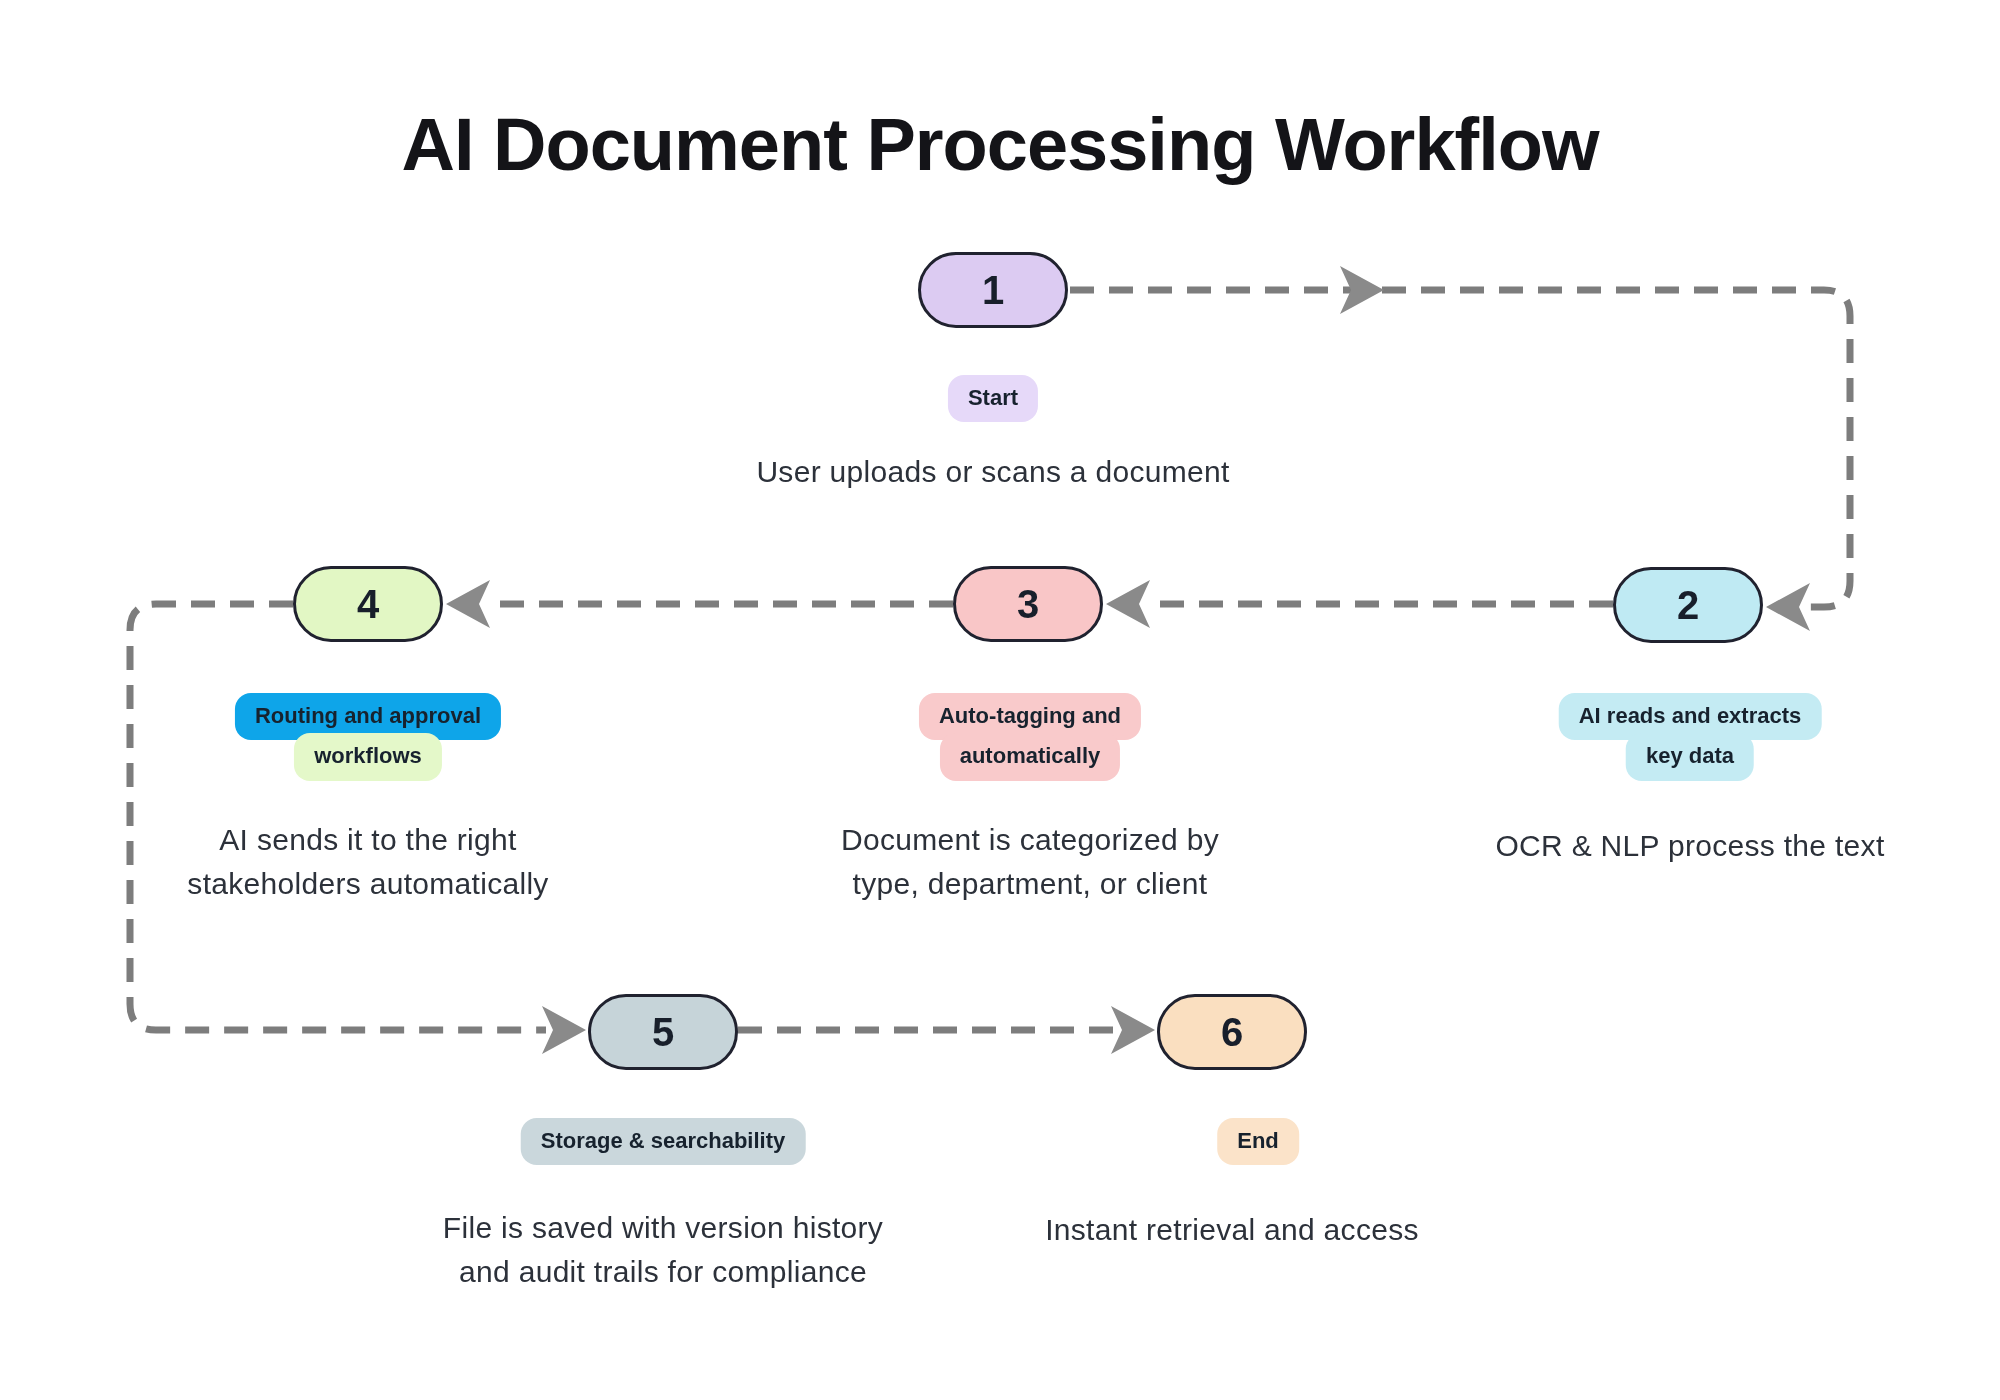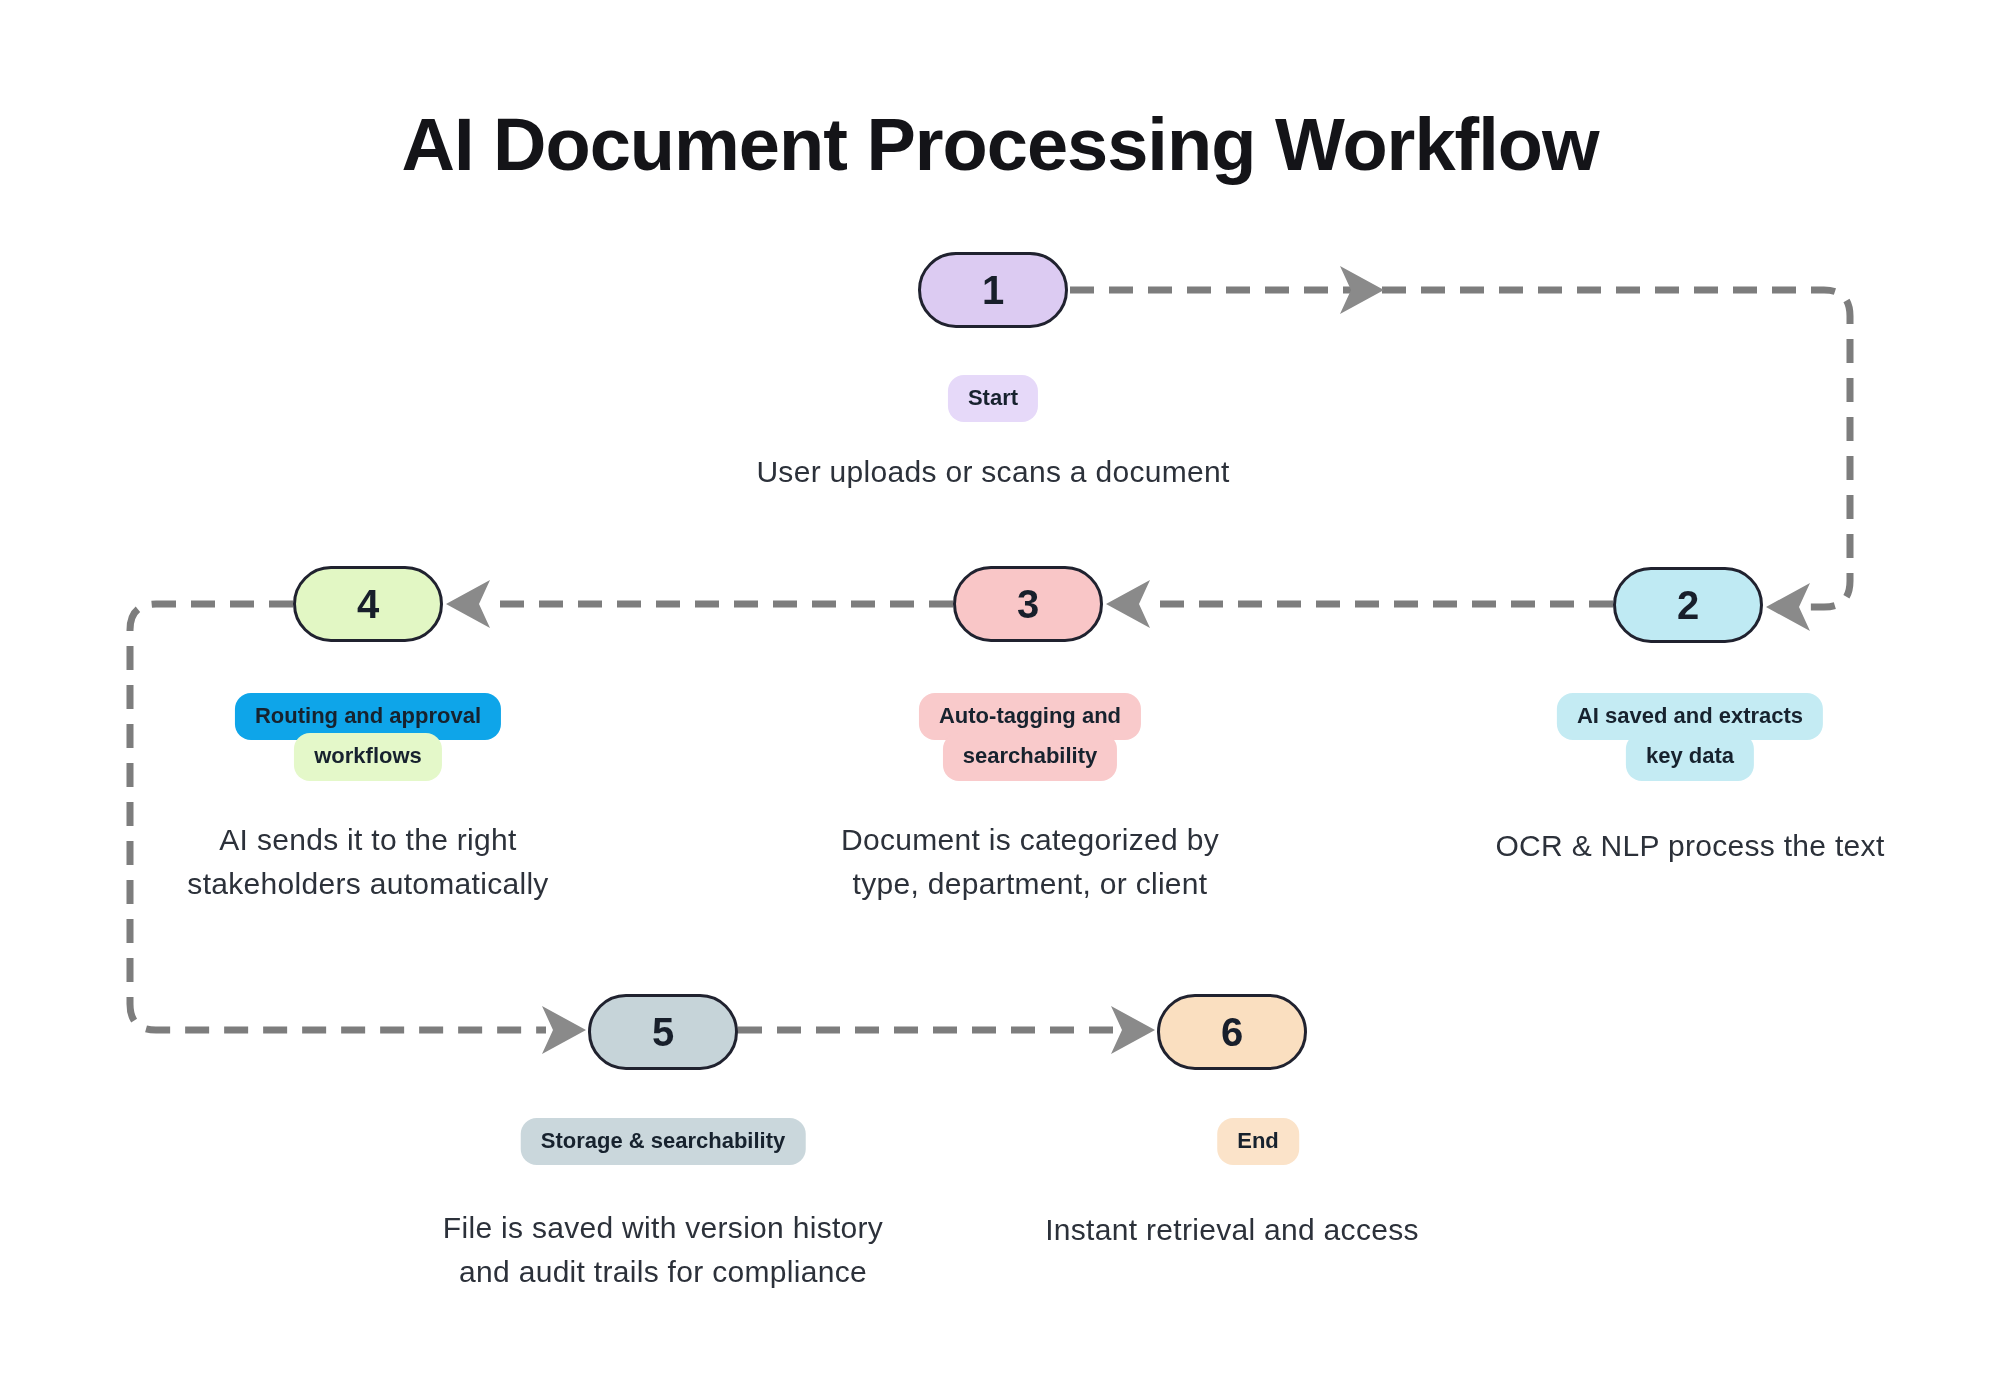--- a/index.html
+++ b/index.html
@@ -109,33 +109,33 @@
     <div class="lline"><span class="chip" style="background-color: rgb(230, 217, 249);">Start</span></div>
   </div>
   <div class="desc" style="left:993px; top:450px;">
     <span class="dline">User uploads or scans a document</span>
   </div>
 
   <div class="pill" style="left: 1613px; top: 567px; background-color: rgb(191, 234, 243);">
     <span>2</span>
   </div>
   <div class="label" style="left:1690px; top:693px;">
-    <div class="lline"><span class="chip" style="background-color: rgb(196, 235, 243);">AI saved and extracts</span></div>
+    <div class="lline"><span class="chip" style="background-color: rgb(196, 235, 243);">AI reads and extracts</span></div>
     <div class="lline second"><span class="chip" style="background-color: rgb(196, 235, 243);">key data</span></div>
   </div>
   <div class="desc" style="left:1690px; top:824px;">
     <span class="dline">OCR &amp; NLP process the text</span>
   </div>
 
   <div class="pill" style="left: 953px; top: 566px; background-color: rgb(249, 198, 199);">
     <span>3</span>
   </div>
   <div class="label" style="left:1030px; top:693px;">
     <div class="lline"><span class="chip" style="background-color: rgb(249, 202, 203);">Auto-tagging and</span></div>
-    <div class="lline second"><span class="chip" style="background-color: rgb(249, 202, 203);">searchability</span></div>
+    <div class="lline second"><span class="chip" style="background-color: rgb(249, 202, 203);">automatically</span></div>
   </div>
   <div class="desc" style="left:1030px; top:818px;">
     <span class="dline">Document is categorized by</span>
     <span class="dline">type, department, or client</span>
   </div>
 
   <div class="pill" style="left: 293px; top: 566px; background-color: rgb(226, 247, 196);">
     <span>4</span>
   </div>
   <div class="label" style="left:368px; top:693px;">

